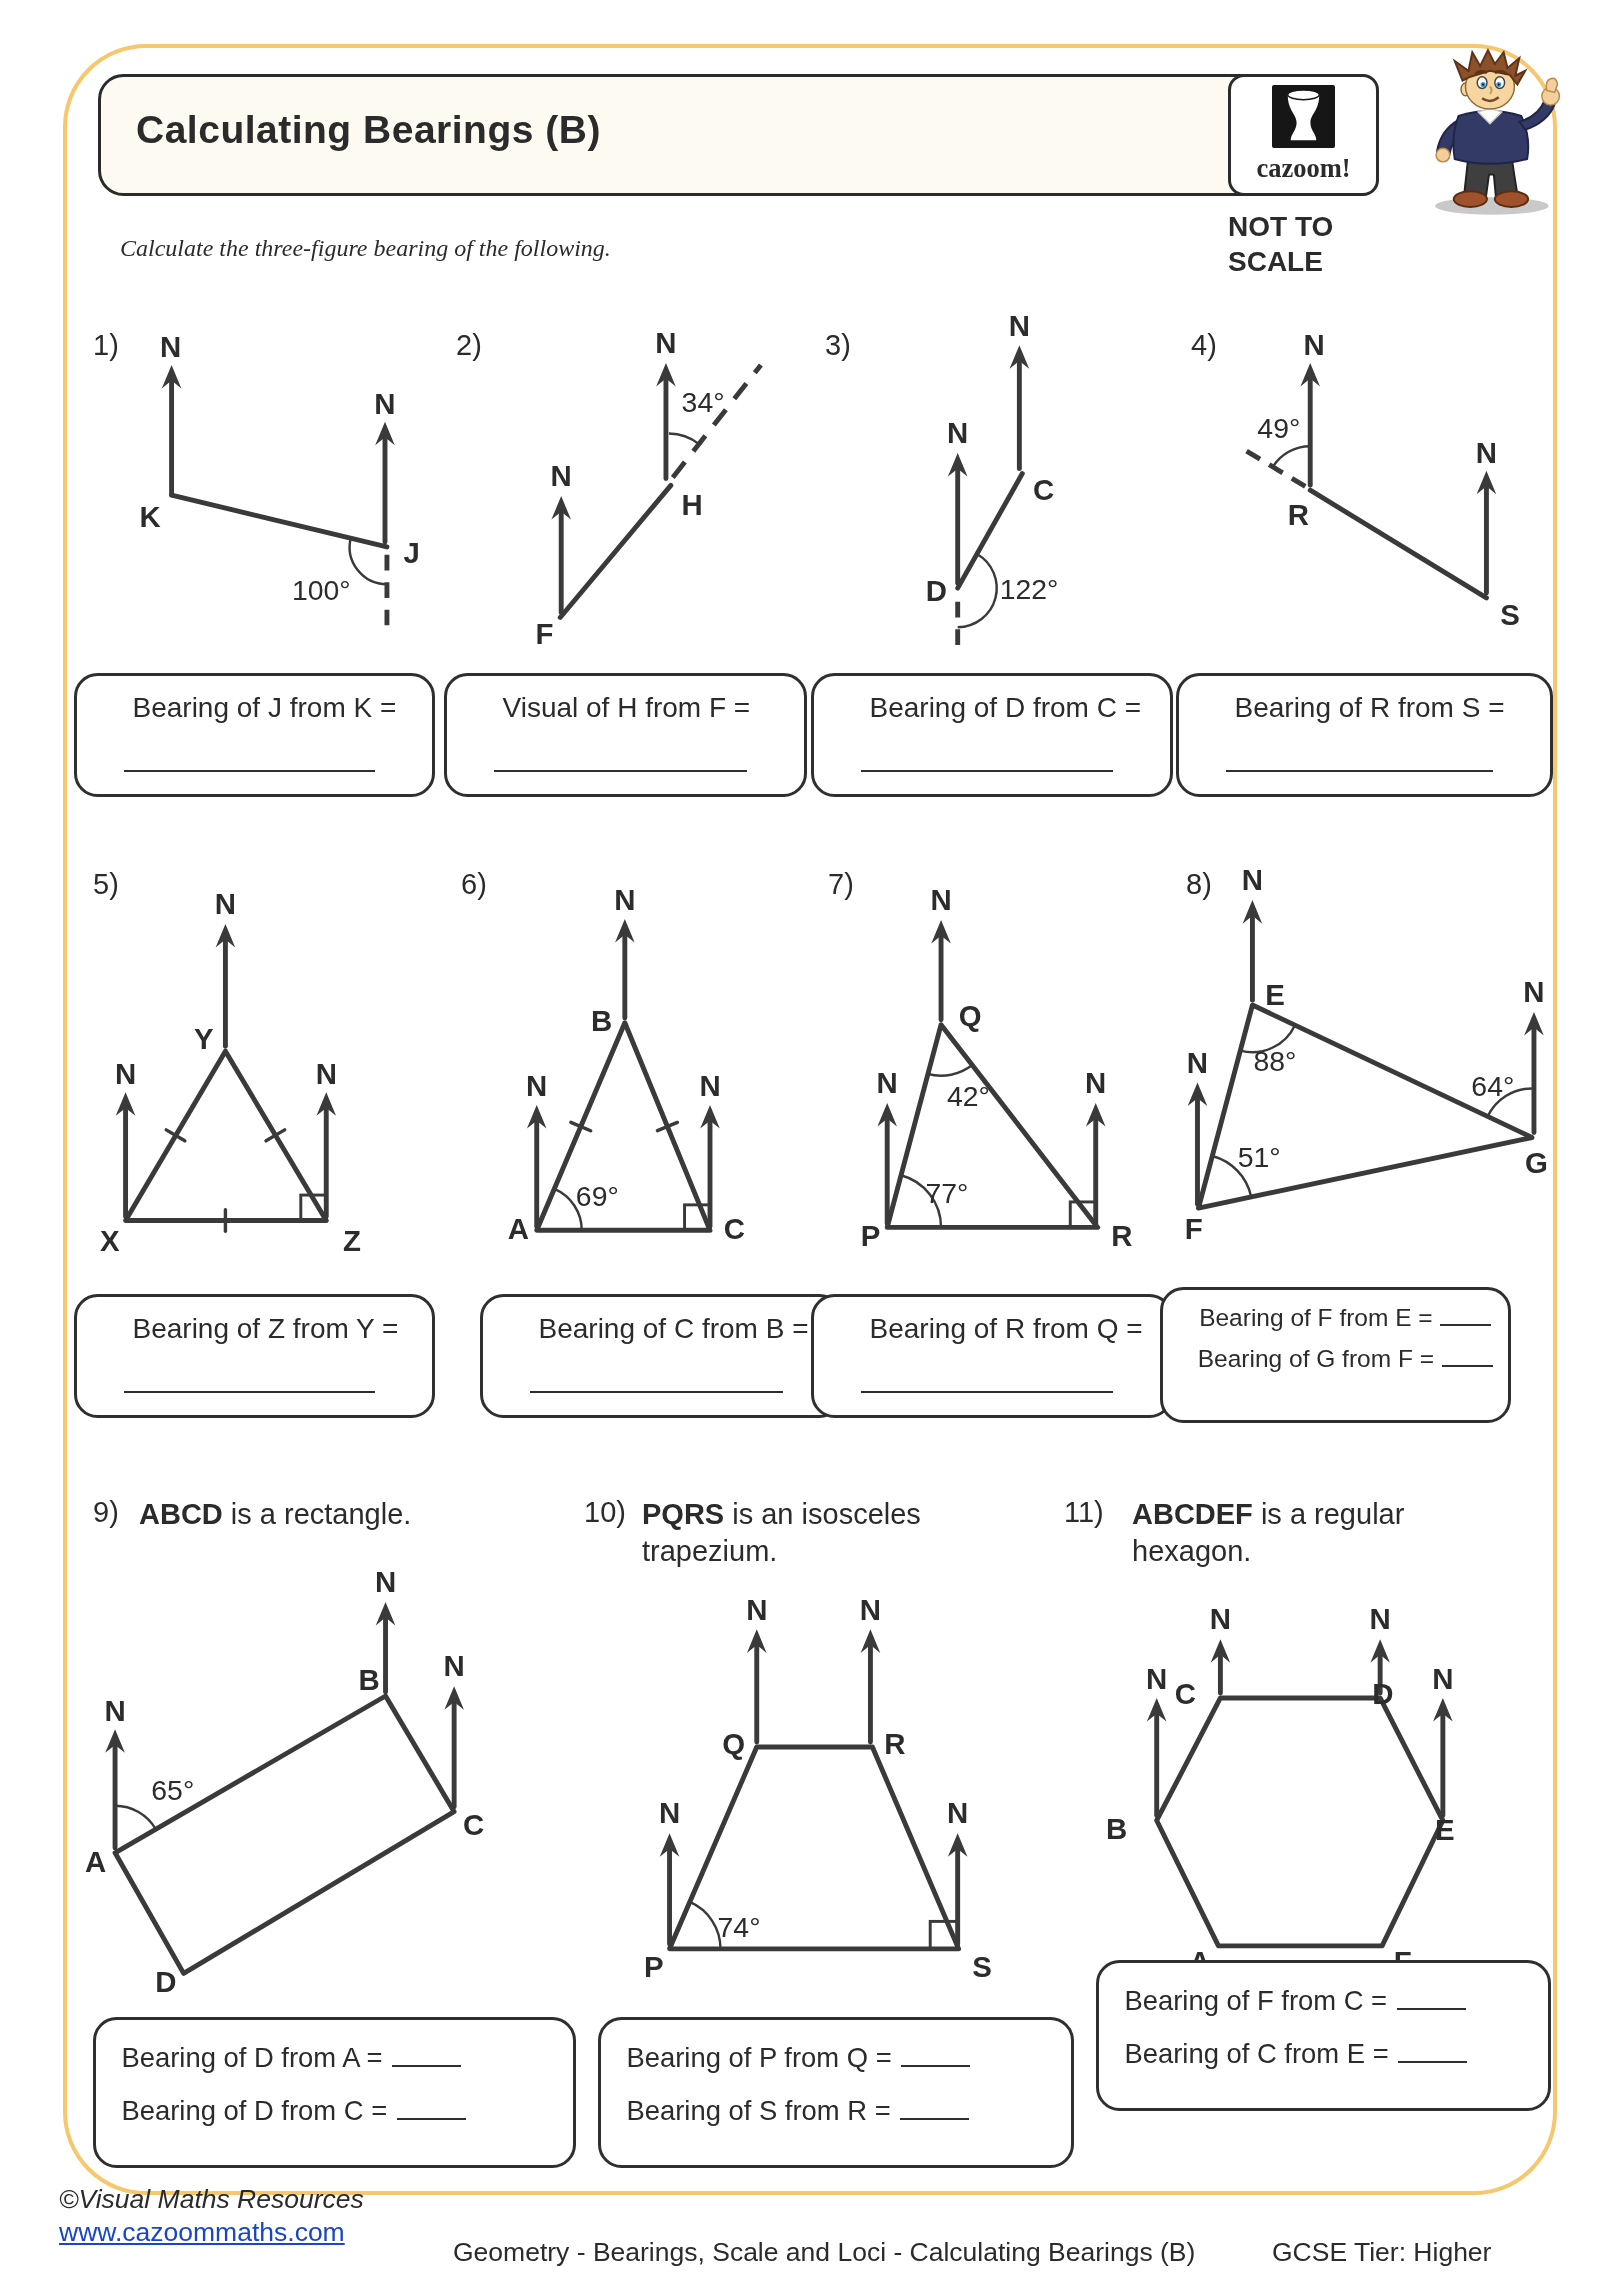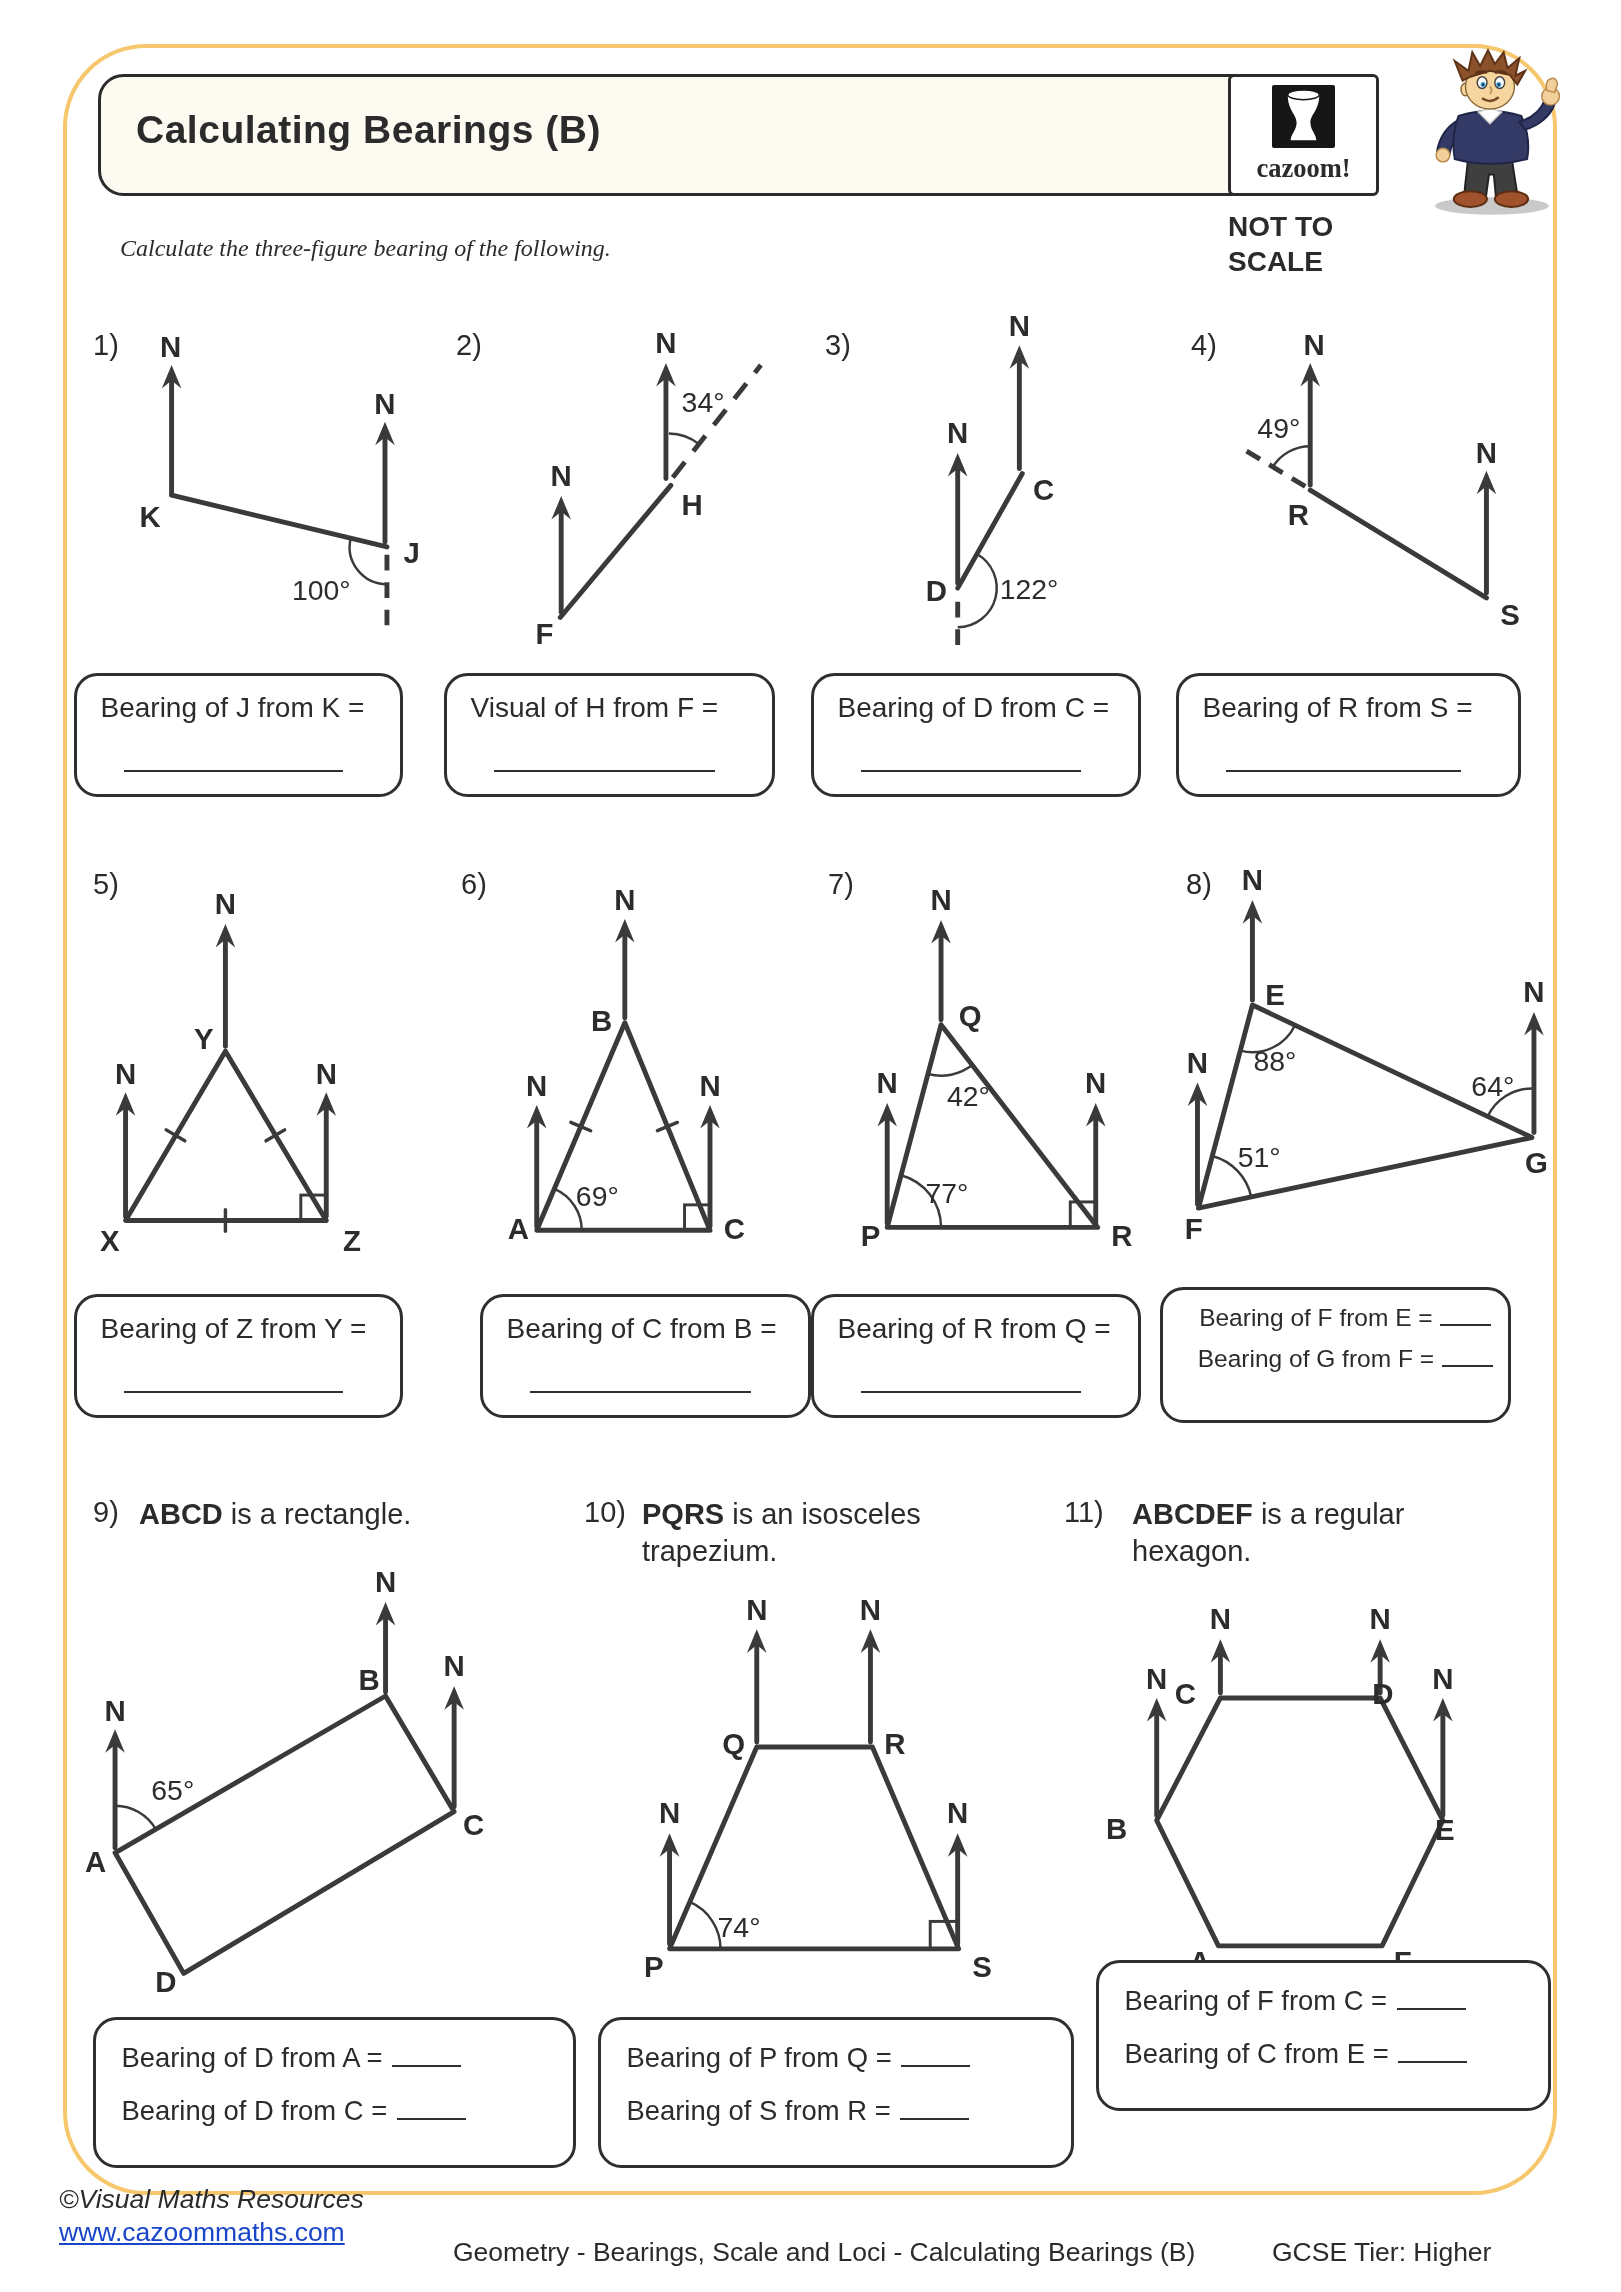--- a/index.html
+++ b/index.html
@@ -5,39 +5,39 @@
   html,body{margin:0;padding:0;background:#fff;}
   #page{position:relative;width:1621px;height:2293px;background:#fff;
         font-family:"Liberation Sans",sans-serif;color:#2b2b2b;overflow:hidden;}
   .abs{position:absolute;}
   #frame{position:absolute;left:63px;top:44px;width:1486px;height:2143px;
          border:4.9px solid #f6c76d;border-radius:83px;}
   #title-box{position:absolute;left:98px;top:74px;width:1274px;height:116px;
              border:3.9px solid #2b2b2b;border-radius:25.5px;background:#fdfaf1;}
   #title-text{margin:31px 0 0 35px;font-size:39px;font-weight:bold;letter-spacing:0.5px;}
   #logo-box{position:absolute;left:1228px;top:74px;width:145px;height:116px;
-            border:3.9px solid #2b2b2b;border-radius:6px;background:#fff;text-align:center;}
+            border:3.9px solid #2b2b2b;border-radius:16px;background:#fff;text-align:center;}
   #logo-text{font-family:"Liberation Serif",serif;font-weight:bold;font-size:26.5px;margin-top:1px;}
   #nts{position:absolute;left:1228px;top:209px;font-size:28px;font-weight:bold;line-height:35px;}
   #instruction{position:absolute;left:120px;top:235px;font-family:"Liberation Serif",serif;
                font-style:italic;font-size:24px;}
   .pnum{position:absolute;font-size:29px;}
   .phead{position:absolute;font-size:29px;line-height:37px;}
   .phead b{font-weight:bold;}
   svg{position:absolute;overflow:visible;}
   svg text{font-family:"Liberation Sans",sans-serif;fill:#2c2c2c;}
   .pt{font-weight:bold;font-size:30px;}
   .ang{font-size:29px;}
   .ln{stroke:#3a3a3a;stroke-width:5;fill:none;stroke-linecap:round;stroke-linejoin:round;}
   .dash{stroke:#3a3a3a;stroke-width:5;fill:none;stroke-dasharray:16 12;stroke-linecap:butt;}
   .arc{stroke:#3a3a3a;stroke-width:2.5;fill:none;}
   .tick{stroke:#3a3a3a;stroke-width:3.5;stroke-linecap:round;}
   .sq{stroke:#3a3a3a;stroke-width:3;fill:none;}
   .ah{fill:#3a3a3a;}
-  .abox{position:absolute;height:118px;border:3.9px solid #2f2f2f;border-radius:23.5px;background:#fff;}
+  .abox{position:absolute;height:118px;border:3.9px solid #2f2f2f;border-radius:23.5px;background:#fff;padding-left:32px;}
   .abox-label{margin:15.7px 0 0 23.5px;font-size:28px;}
   .abox-line{position:absolute;left:47px;right:57px;bottom:21.6px;border-bottom:2.9px solid #2f2f2f;}
   .abox2{position:absolute;border:3.9px solid #2f2f2f;border-radius:23.5px;background:#fff;}
   .arow{font-size:27.4px;margin:21.6px 0 0 25.5px;white-space:nowrap;}
   .arow .blank{display:inline-block;width:69px;border-bottom:2.9px solid #2f2f2f;margin-left:9.8px;}
   .arow8{font-size:24.5px;margin:13.7px 0 0 19.6px;white-space:nowrap;}
   .arow8 .blank{display:inline-block;width:51px;border-bottom:2.9px solid #2f2f2f;margin-left:7.8px;}
   #f-copy{position:absolute;left:59px;top:2184px;font-size:26.5px;font-style:italic;}
   #f-url{position:absolute;left:59px;top:2217px;font-size:26.5px;color:#1946c8;text-decoration:underline;}
   #f-center{position:absolute;left:453px;top:2237px;font-size:26.5px;}

